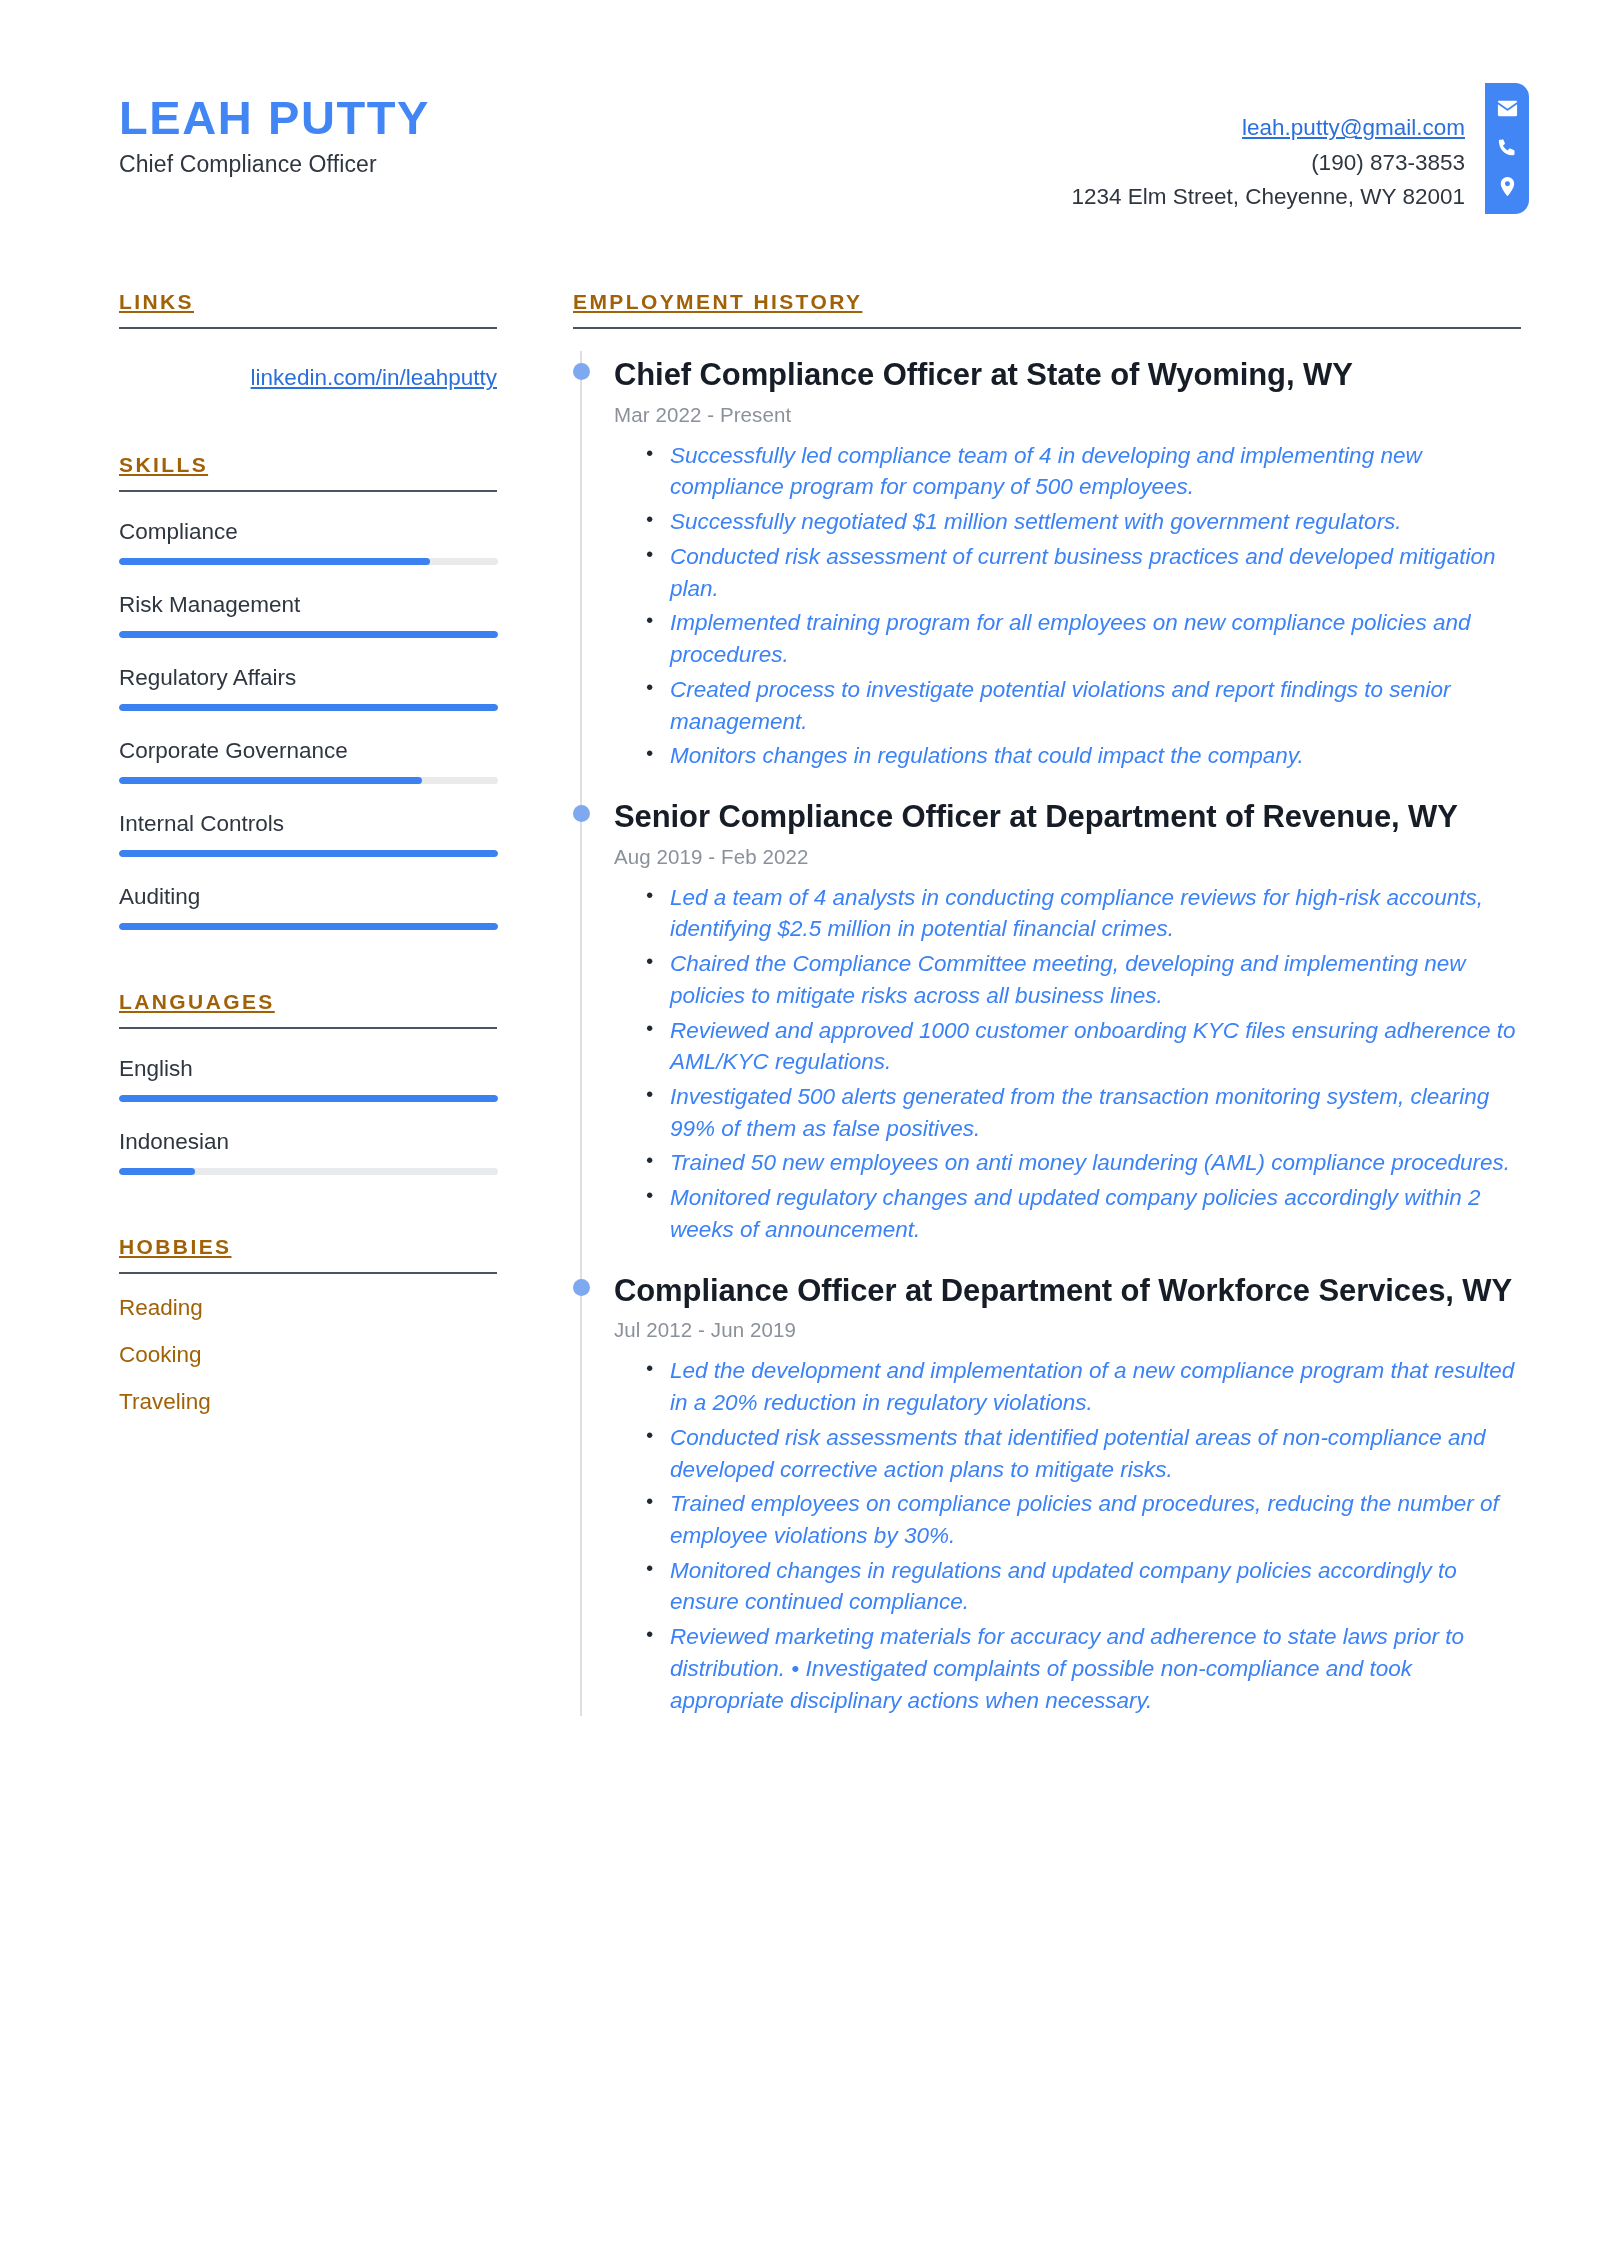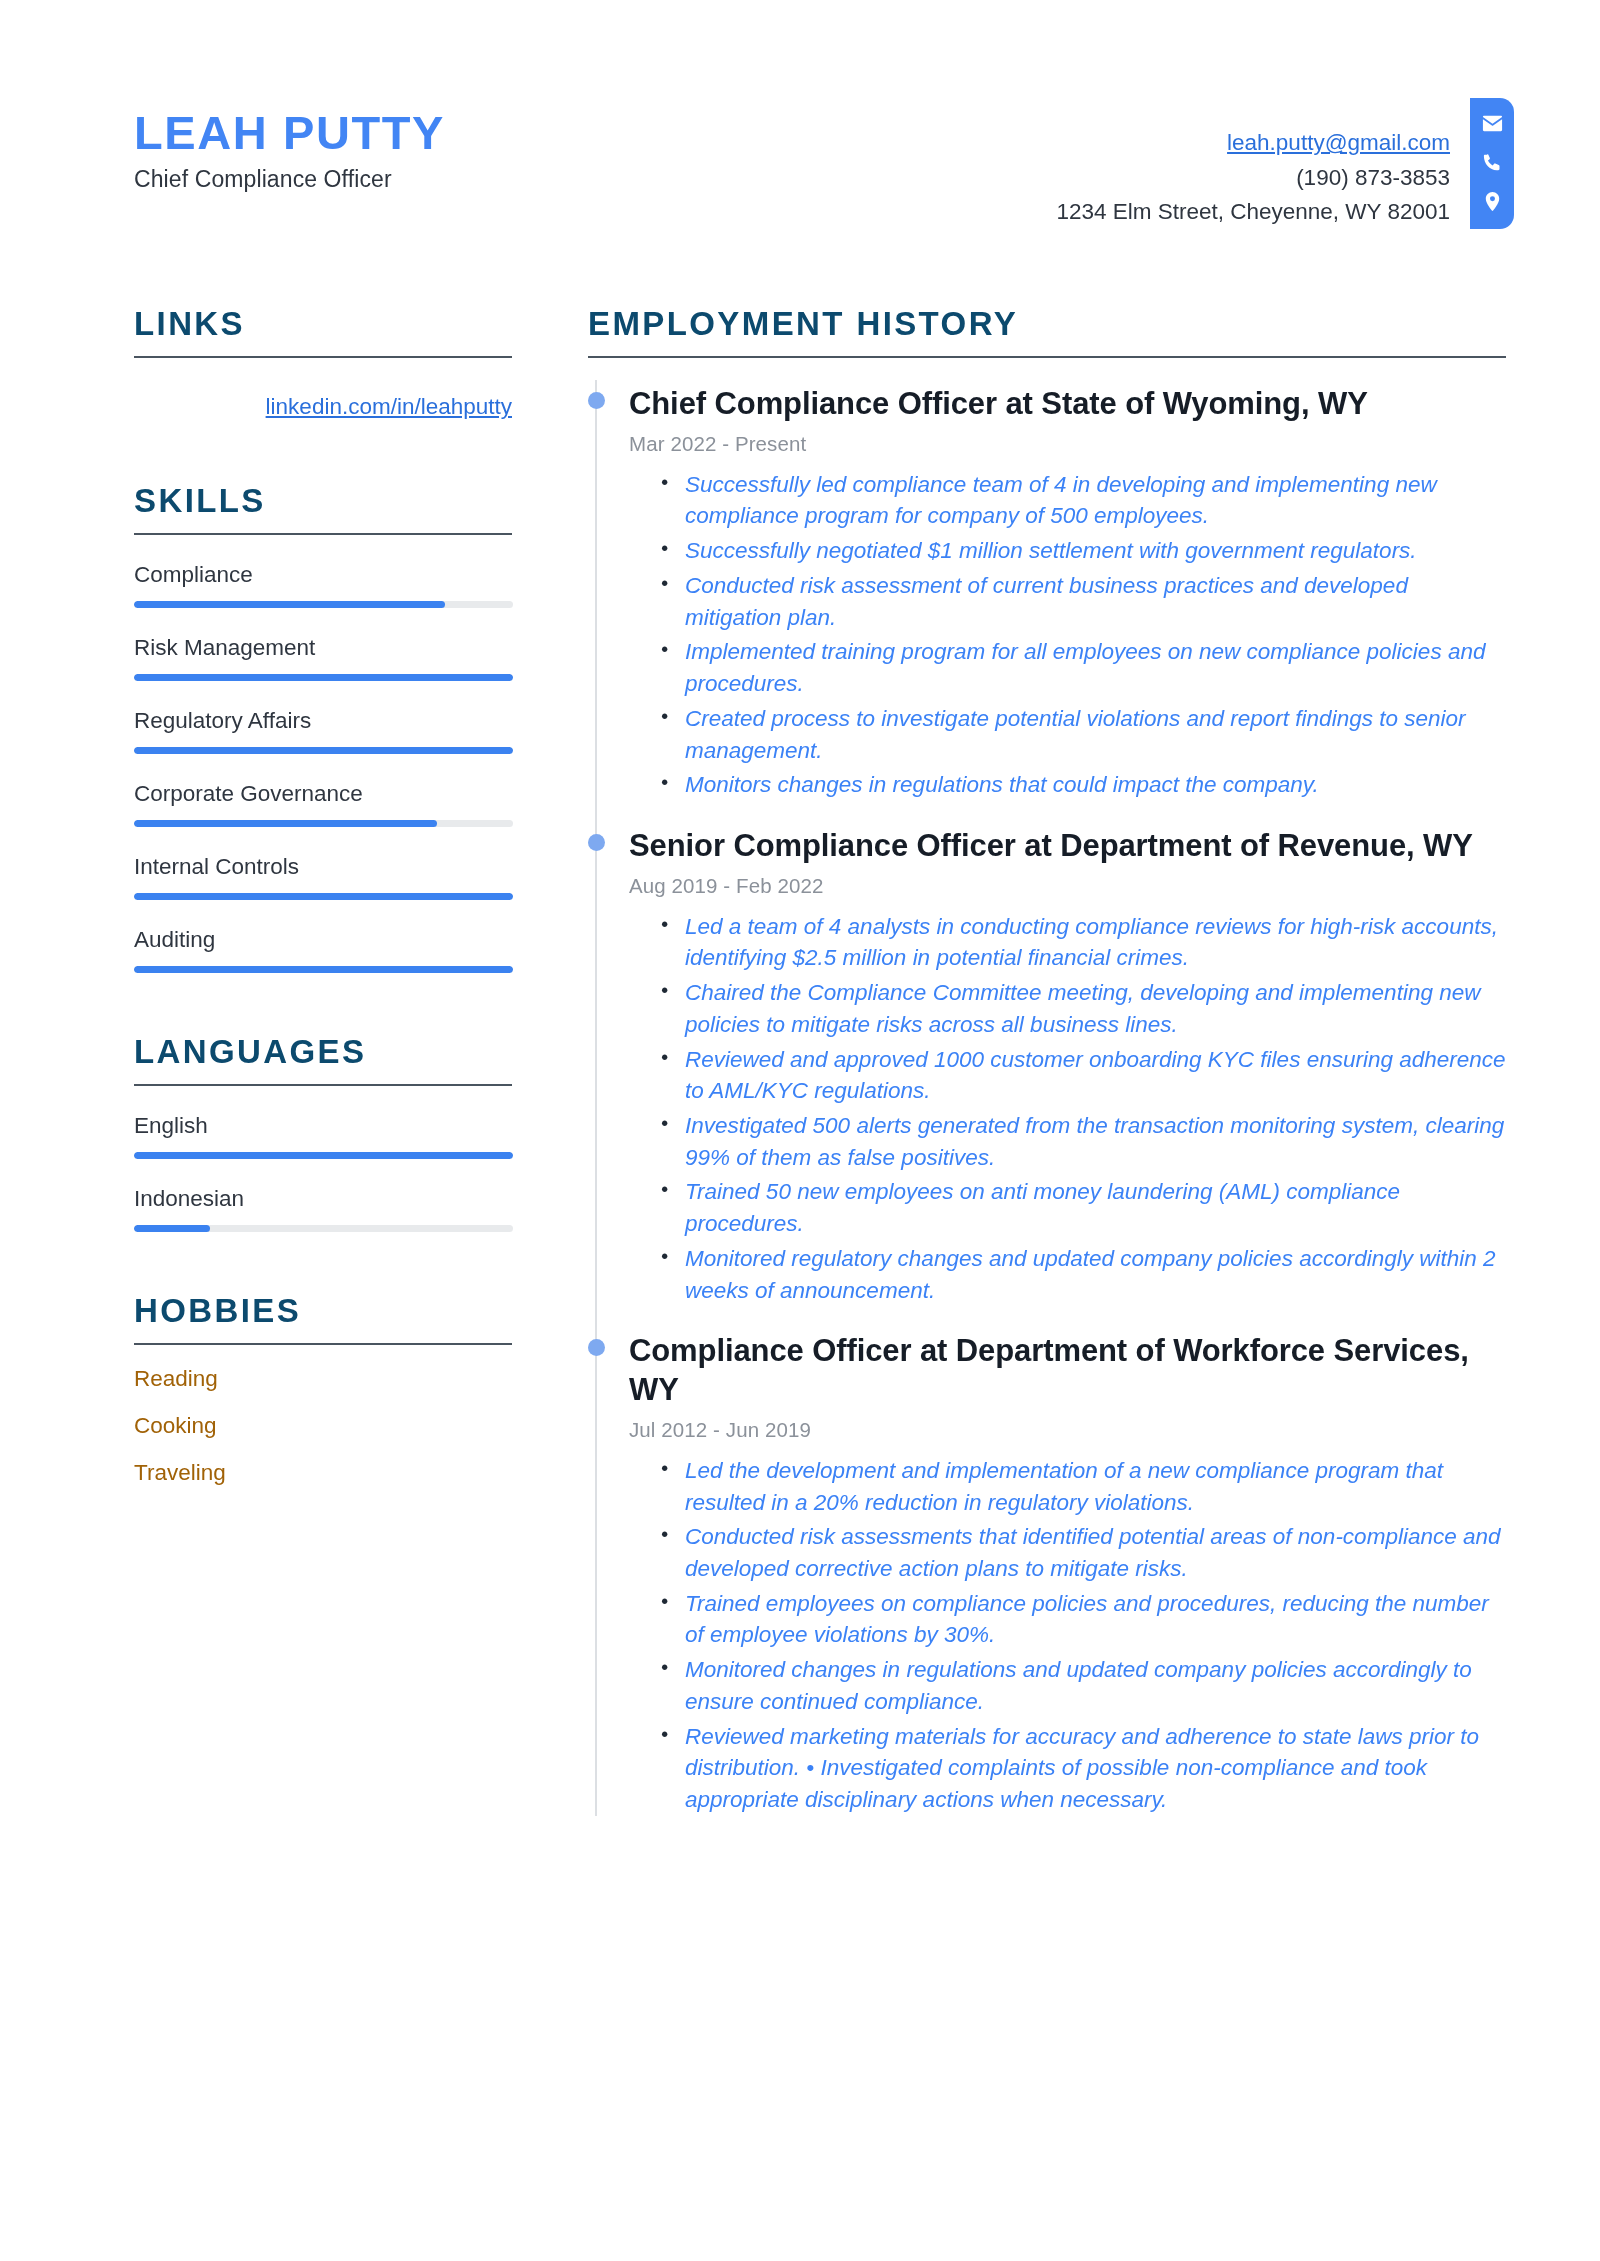--- a/index.html
+++ b/index.html
@@ -10,21 +10,21 @@
     background: #ffffff;
     font-family: "Liberation Sans", sans-serif;
     color: #1c2330;
     overflow: hidden;
   }
 
   .page {
     position: relative;
     width: 1600px;
     height: 2261px;
-    padding: 16px;
+    padding: 1px;
   }
 
   
   .header {
     display: flex;
     justify-content: space-between;
     align-items: flex-start;
     padding: 78px 0 0 118px;
     position: relative;
   }
@@ -90,25 +90,26 @@
     padding: 0 0 0 118px;
     margin-top: 76px;
   }
 
   .sidebar { width: 430px; flex: 0 0 430px; padding-right: 52px; }
   .main { flex: 1; padding-left: 24px; padding-right: 78px; }
 
   .section { margin-bottom: 0; }
 
   .section-title {
-    font-size: 33px;
+    font-size: 21px;
     font-weight: 700;
     letter-spacing: 2.4px;
-    color: #0c4a6e;
+    color: #a16207;
     text-transform: uppercase;
+    text-decoration: underline;
   }
 
   .rule {
     height: 2px;
     background: #4a5560;
     margin-top: 13px;
     width: 100%;
   }
 
   

